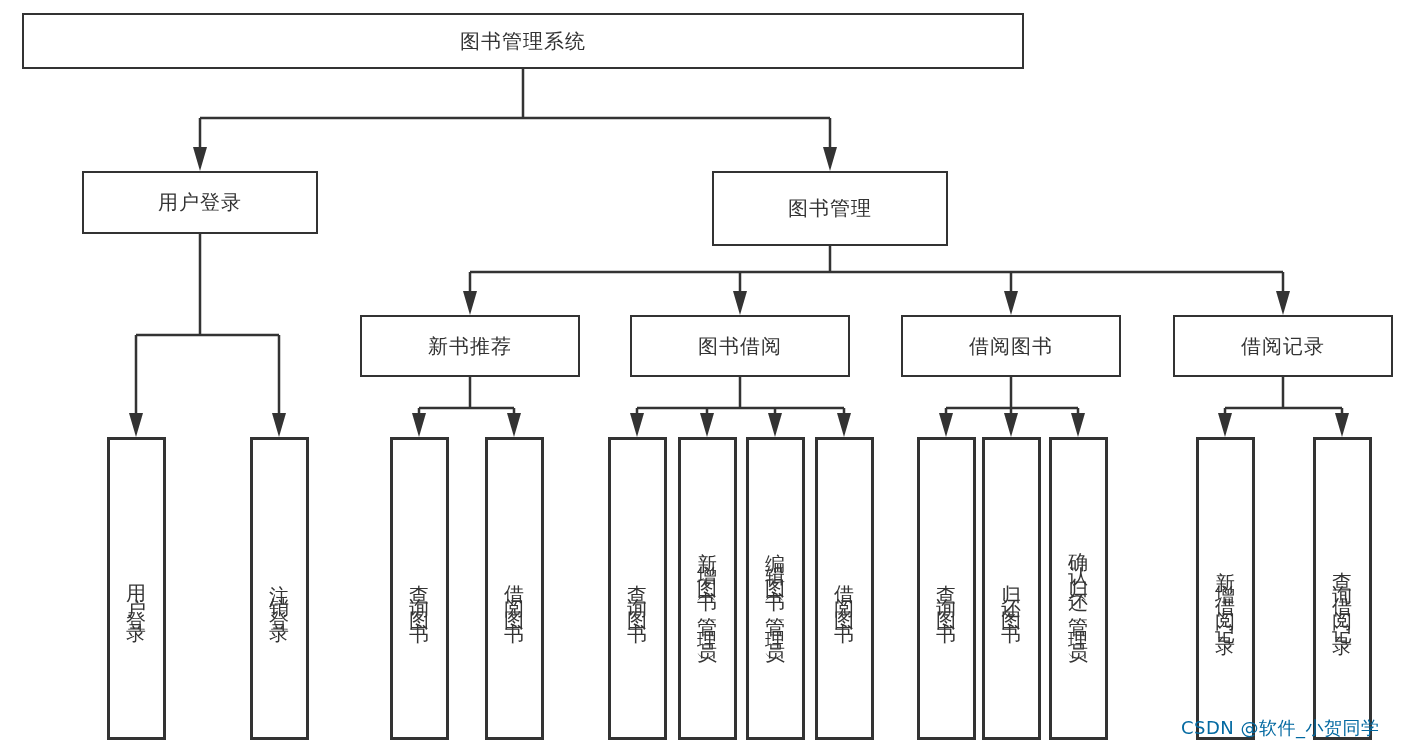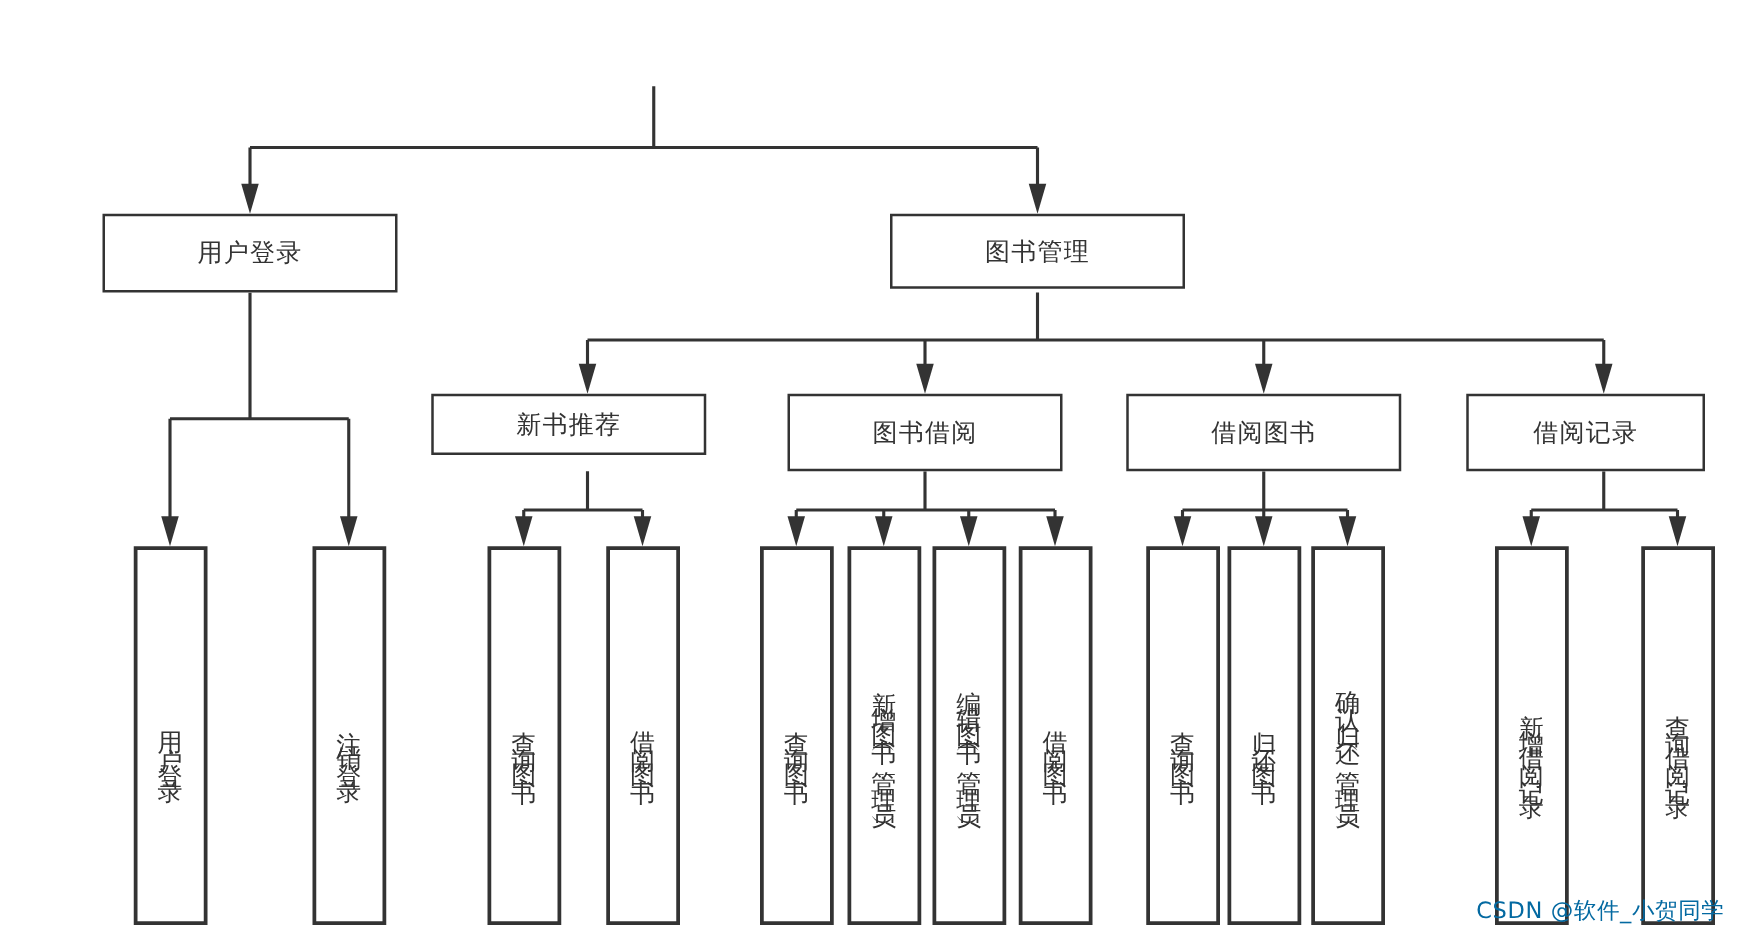--- a/index.html
+++ b/index.html
@@ -53,38 +53,41 @@
       <polygon points="768,413 782,413 775,437"></polygon>
       <polygon points="837,413 851,413 844,437"></polygon>
       <polygon points="939,413 953,413 946,437"></polygon>
       <polygon points="1004,413 1018,413 1011,437"></polygon>
       <polygon points="1071,413 1085,413 1078,437"></polygon>
       <polygon points="1218,413 1232,413 1225,437"></polygon>
       <polygon points="1335,413 1349,413 1342,437"></polygon>
     </g>
   </svg>
 
+  <div class="node" style="left:22px;top:13px;width:1002px;height:56px">
+    <span>图书管理系统</span>
+  </div>
 
   <div class="node" style="left:82px;top:171px;width:236px;height:63px">
     <span>用户登录</span>
   </div>
-  <div class="node" style="left:712px;top:171px;width:236px;height:60px">
+  <div class="node" style="left:712px;top:171px;width:236px;height:75px">
     <span>图书管理</span>
   </div>
 
-  <div class="node" style="left:345px;top:315px;width:220px;height:49px">
+  <div class="node" style="left:360px;top:315px;width:220px;height:62px">
     <span>新书推荐</span>
   </div>
   <div class="node" style="left:630px;top:315px;width:220px;height:62px">
     <span>图书借阅</span>
   </div>
   <div class="node" style="left:901px;top:315px;width:220px;height:62px">
     <span>借阅图书</span>
   </div>
-  <div class="node" style="left:1173px;top:315px;width:191px;height:62px">
+  <div class="node" style="left:1173px;top:315px;width:220px;height:62px">
     <span>借阅记录</span>
   </div>
 
   <div class="leaf" style="left:107px">
     <span class="vtext">用户登录</span>
   </div>
   <div class="leaf" style="left:250px">
     <span class="vtext">注销登录</span>
   </div>
 

